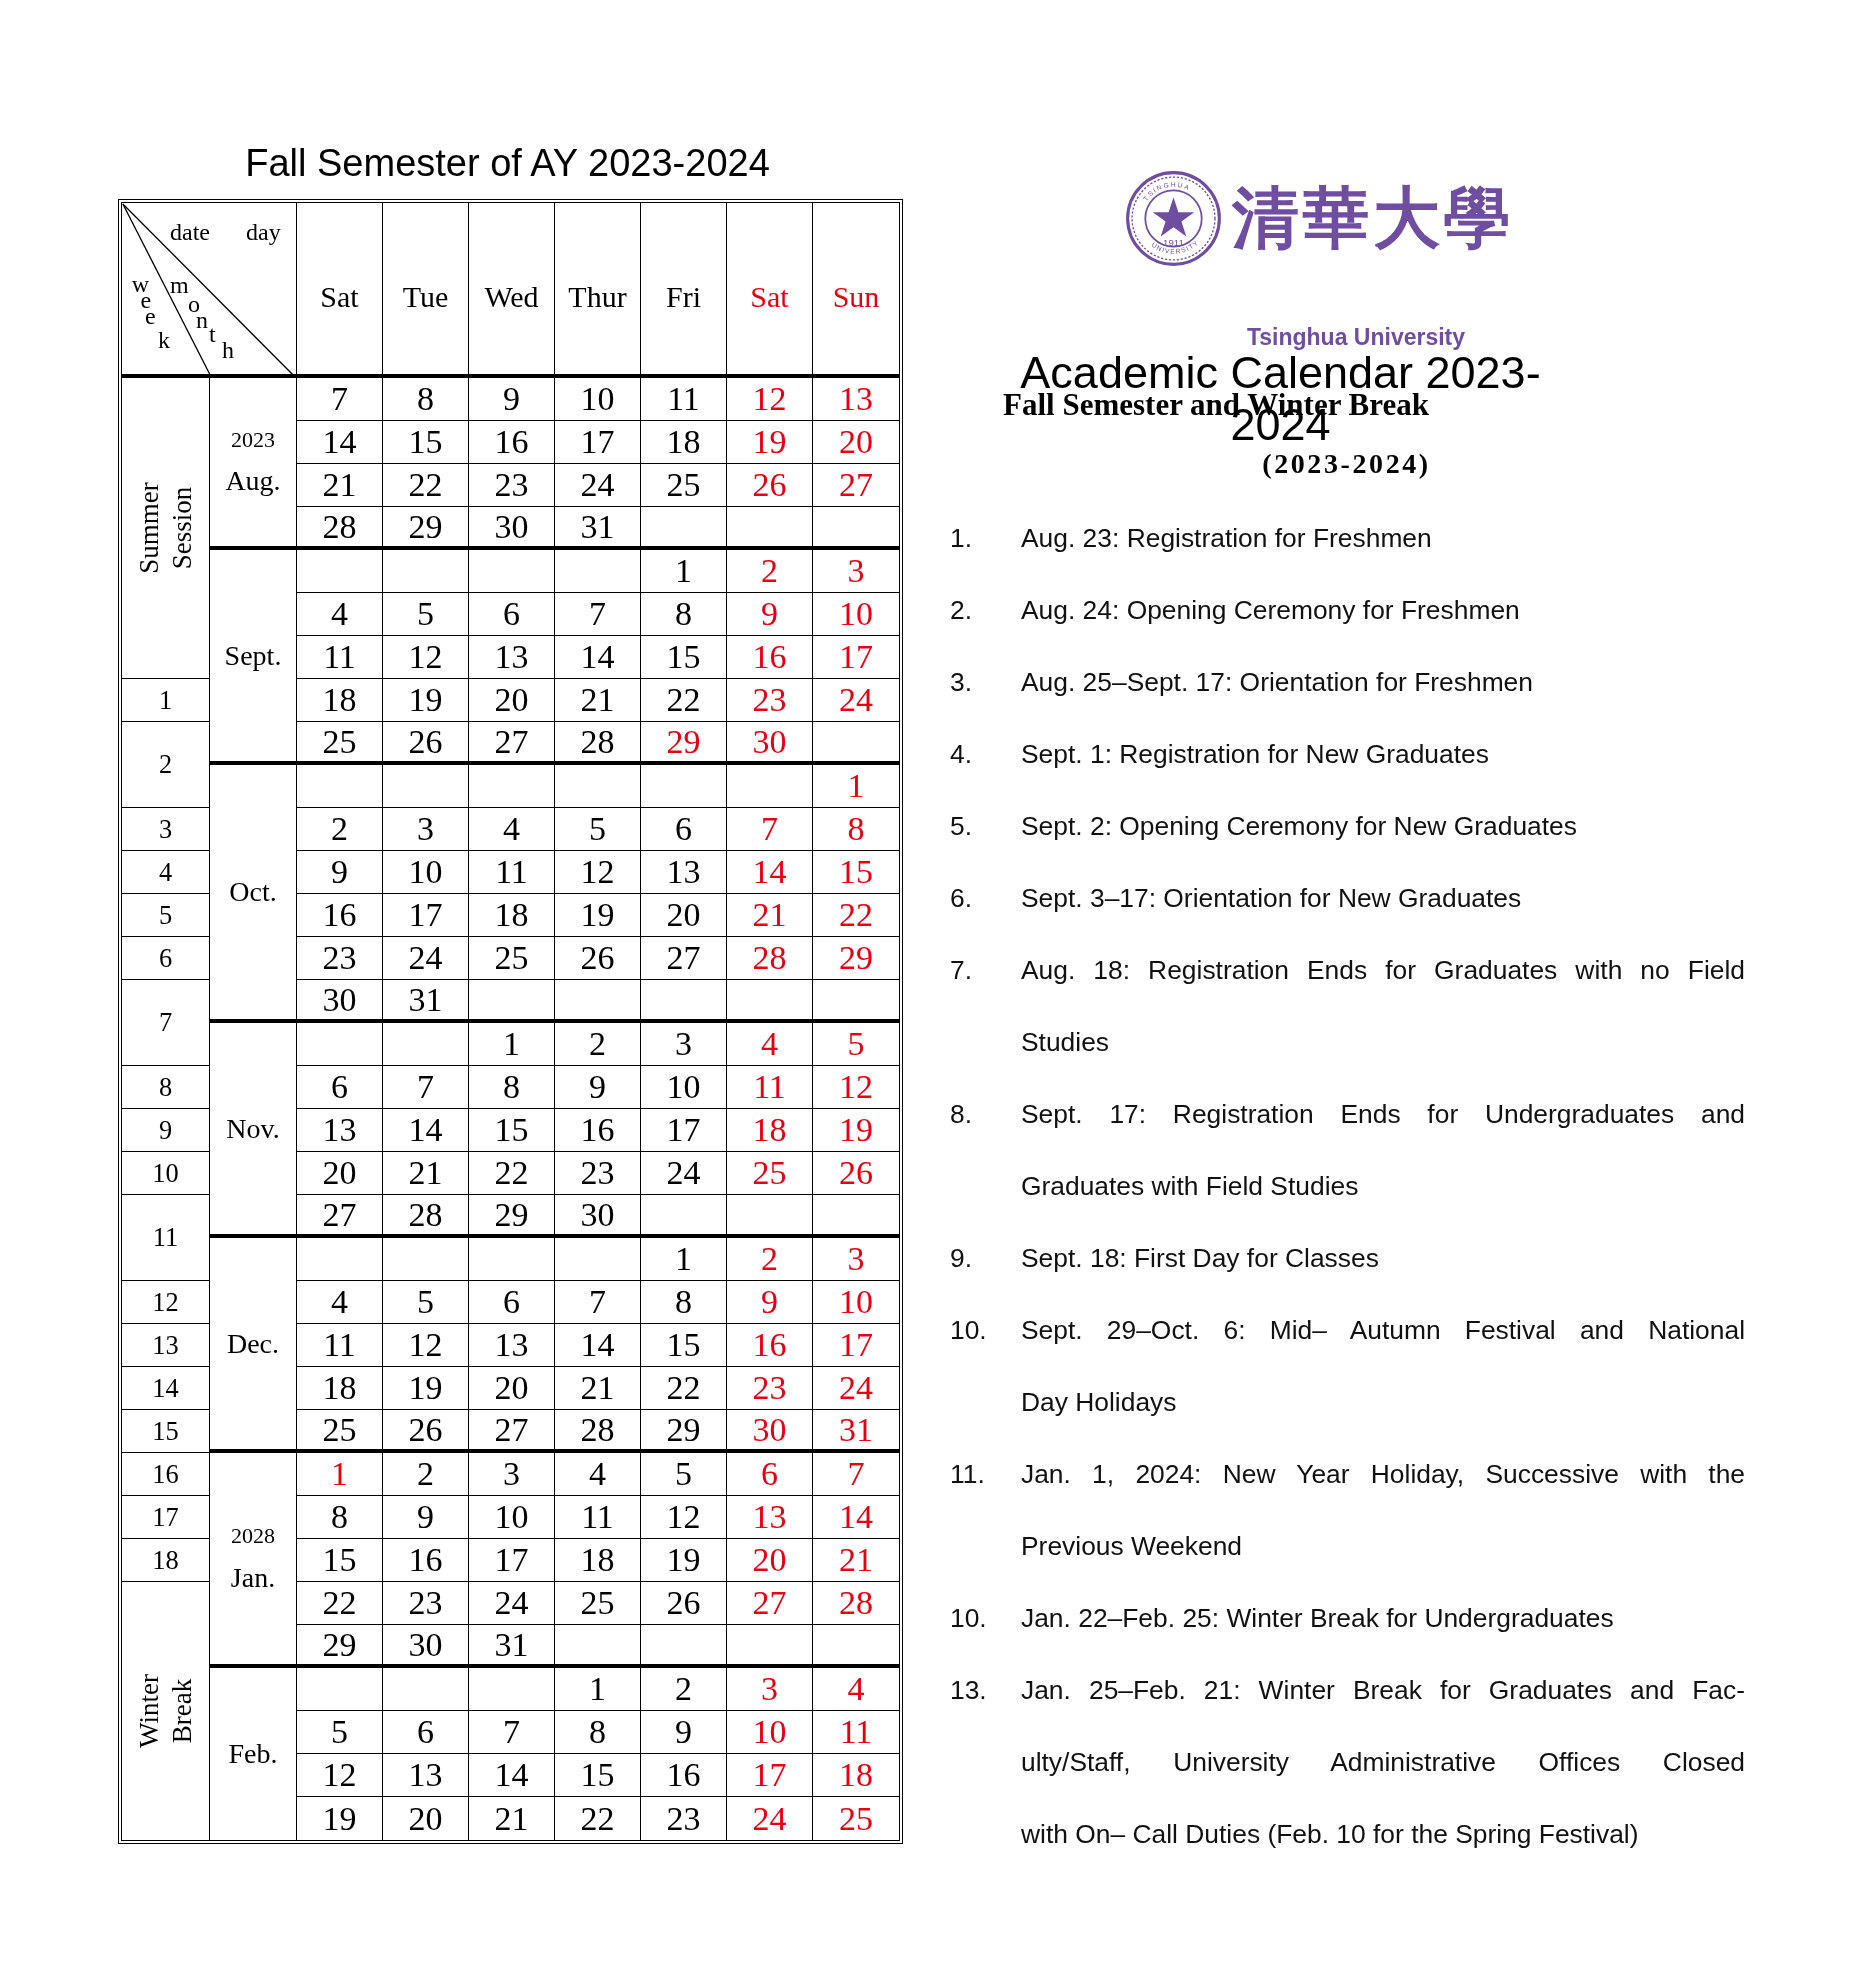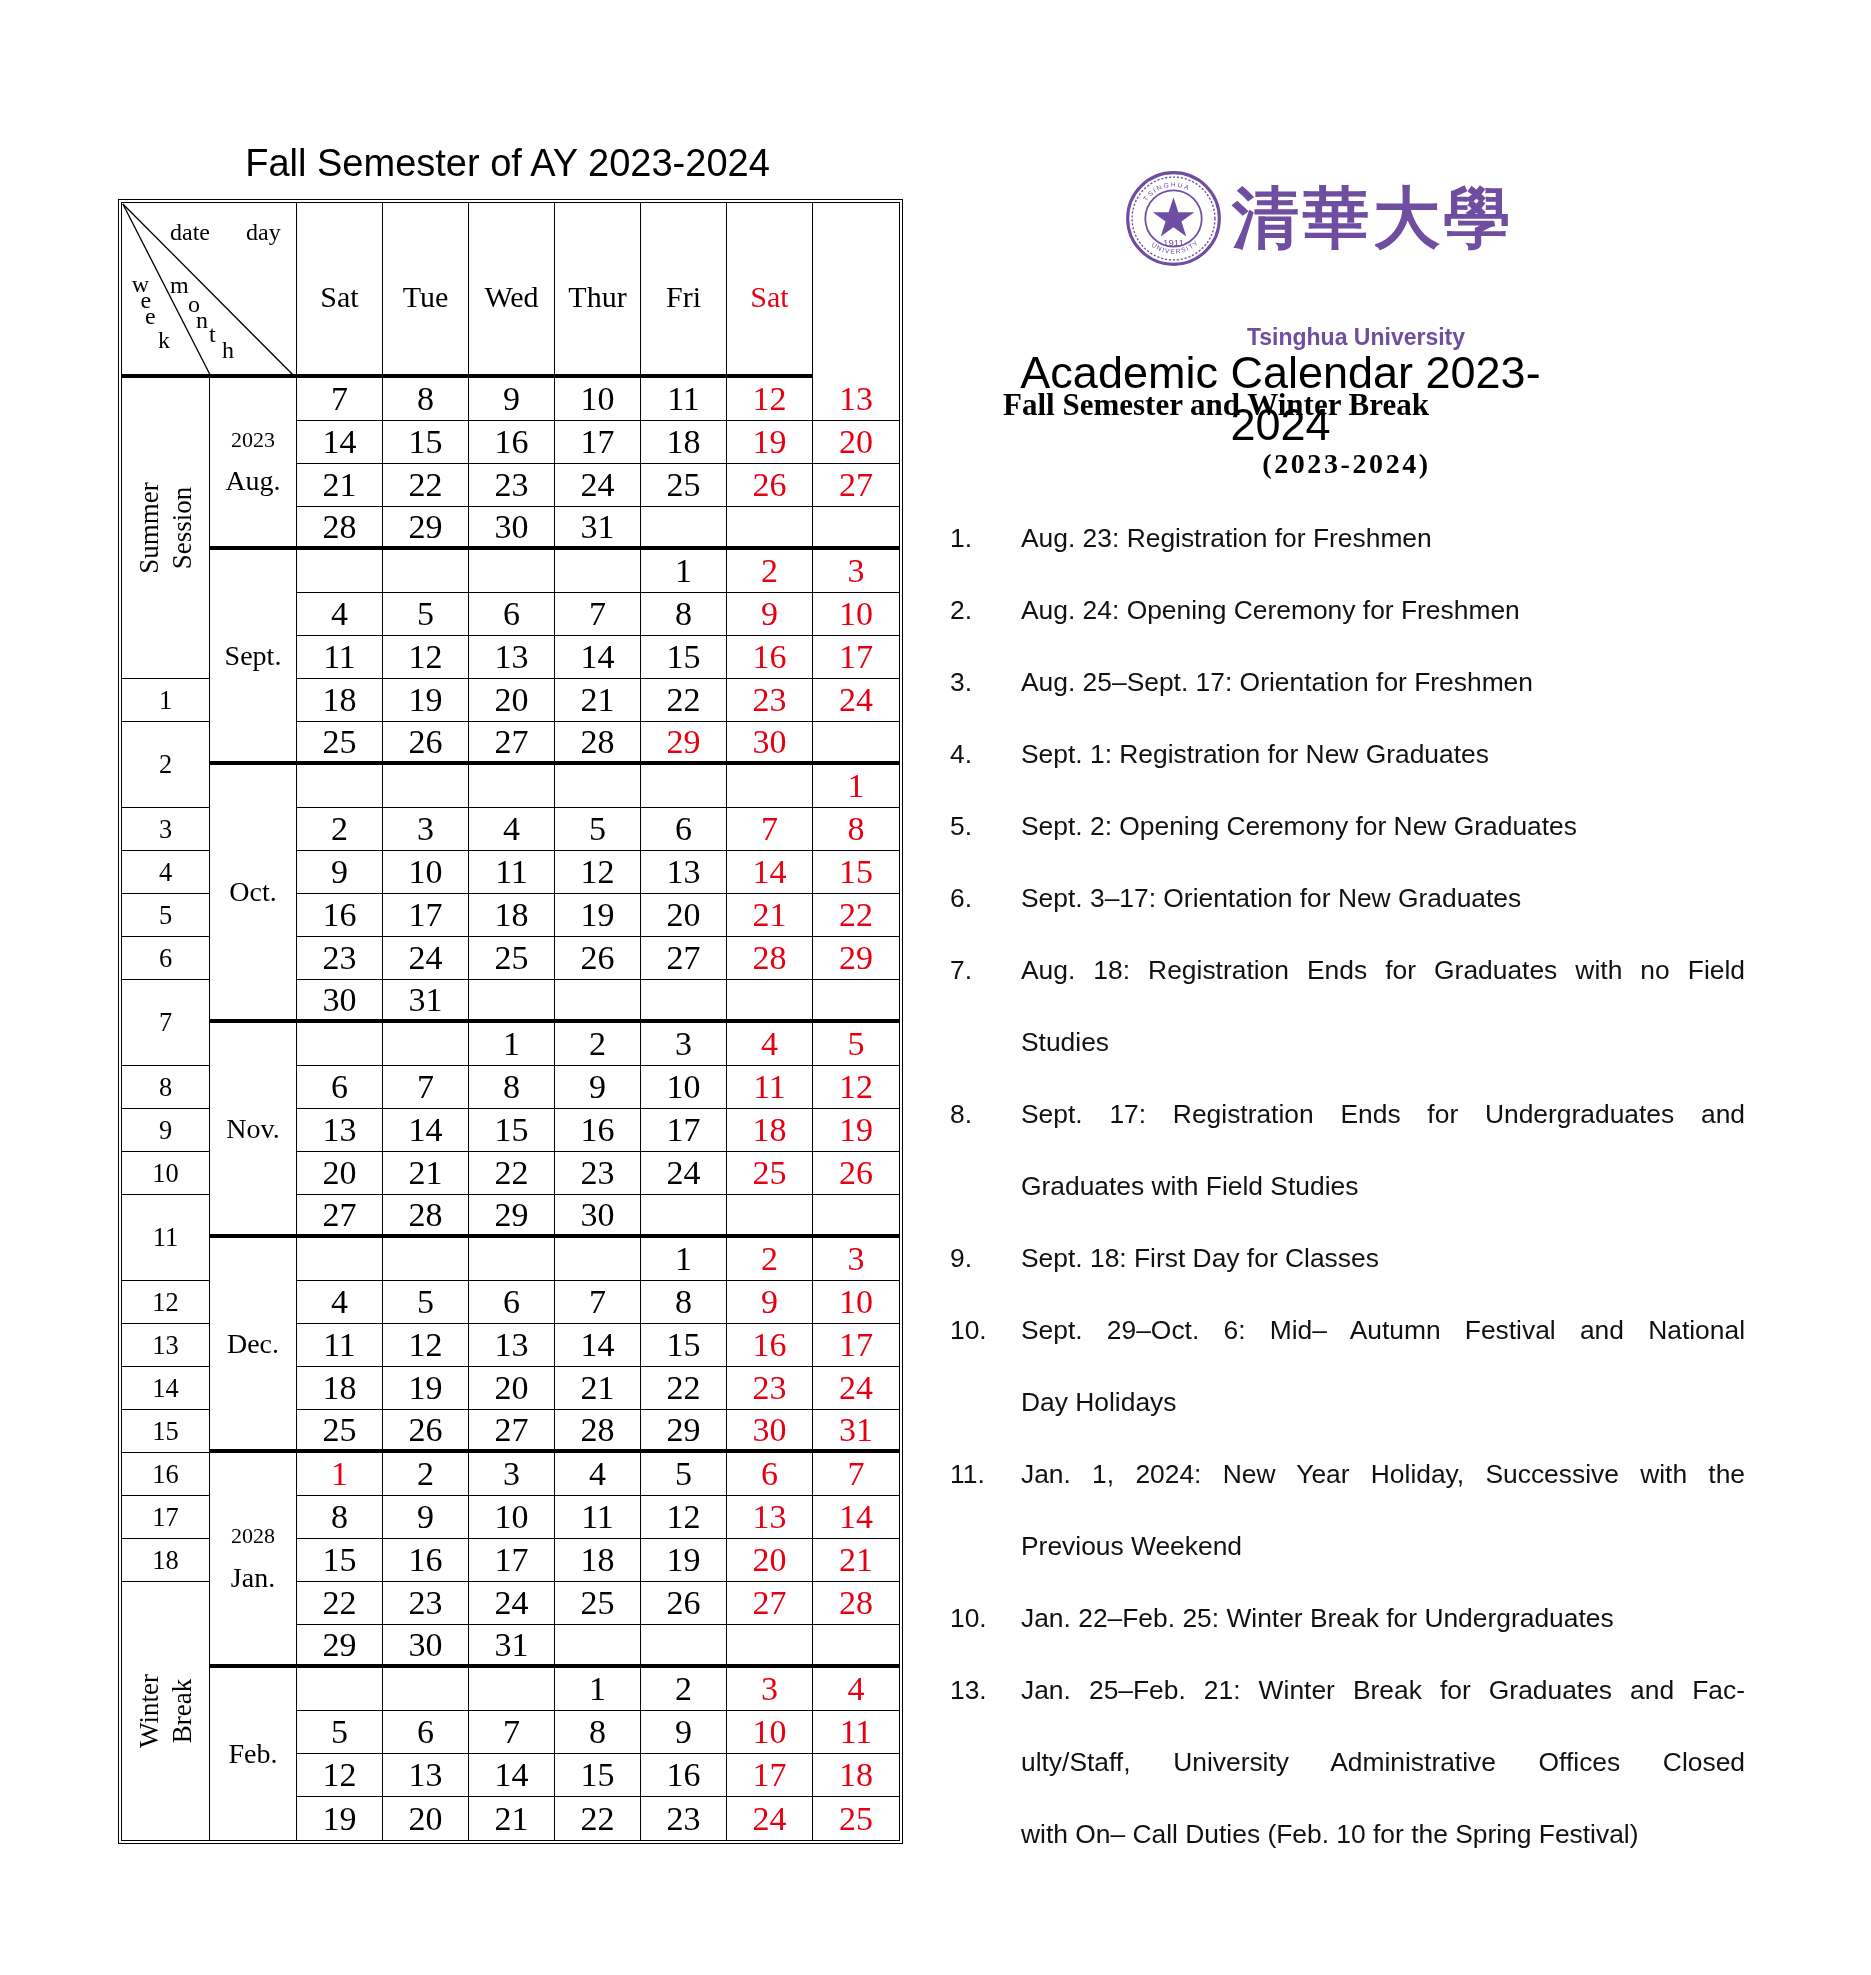--- a/index.html
+++ b/index.html
@@ -117,20 +117,21 @@
         <span class="clab" style="left:87px;top:118px;">t</span>
         <span class="clab" style="left:100px;top:134px;">h</span>
       </div>
 
     <div class="dayh" style="grid-area: 1 / 3;">Sat</div>
         <div class="dayh" style="grid-area: 1 / 4;">Tue</div>
         <div class="dayh" style="grid-area: 1 / 5;">Wed</div>
         <div class="dayh" style="grid-area: 1 / 6;">Thur</div>
         <div class="dayh" style="grid-area: 1 / 7;">Fri</div>
         <div class="dayh red" style="grid-area: 1 / 8;">Sat</div>
+        <div class="dayh red c7" style="grid-area: 1 / 9;">Sun</div>
         <div class="week v" style="grid-area: 2 / 1 / span 7;">
           <span class="vlabel">Summer Session</span>
         </div>
         <div class="week" style="grid-area: 9 / 1 / span 1;">
           <span>1</span>
         </div>
         <div class="week" style="grid-area: 10 / 1 / span 2;">
           <span>2</span>
         </div>
         <div class="week" style="grid-area: 12 / 1 / span 1;">

